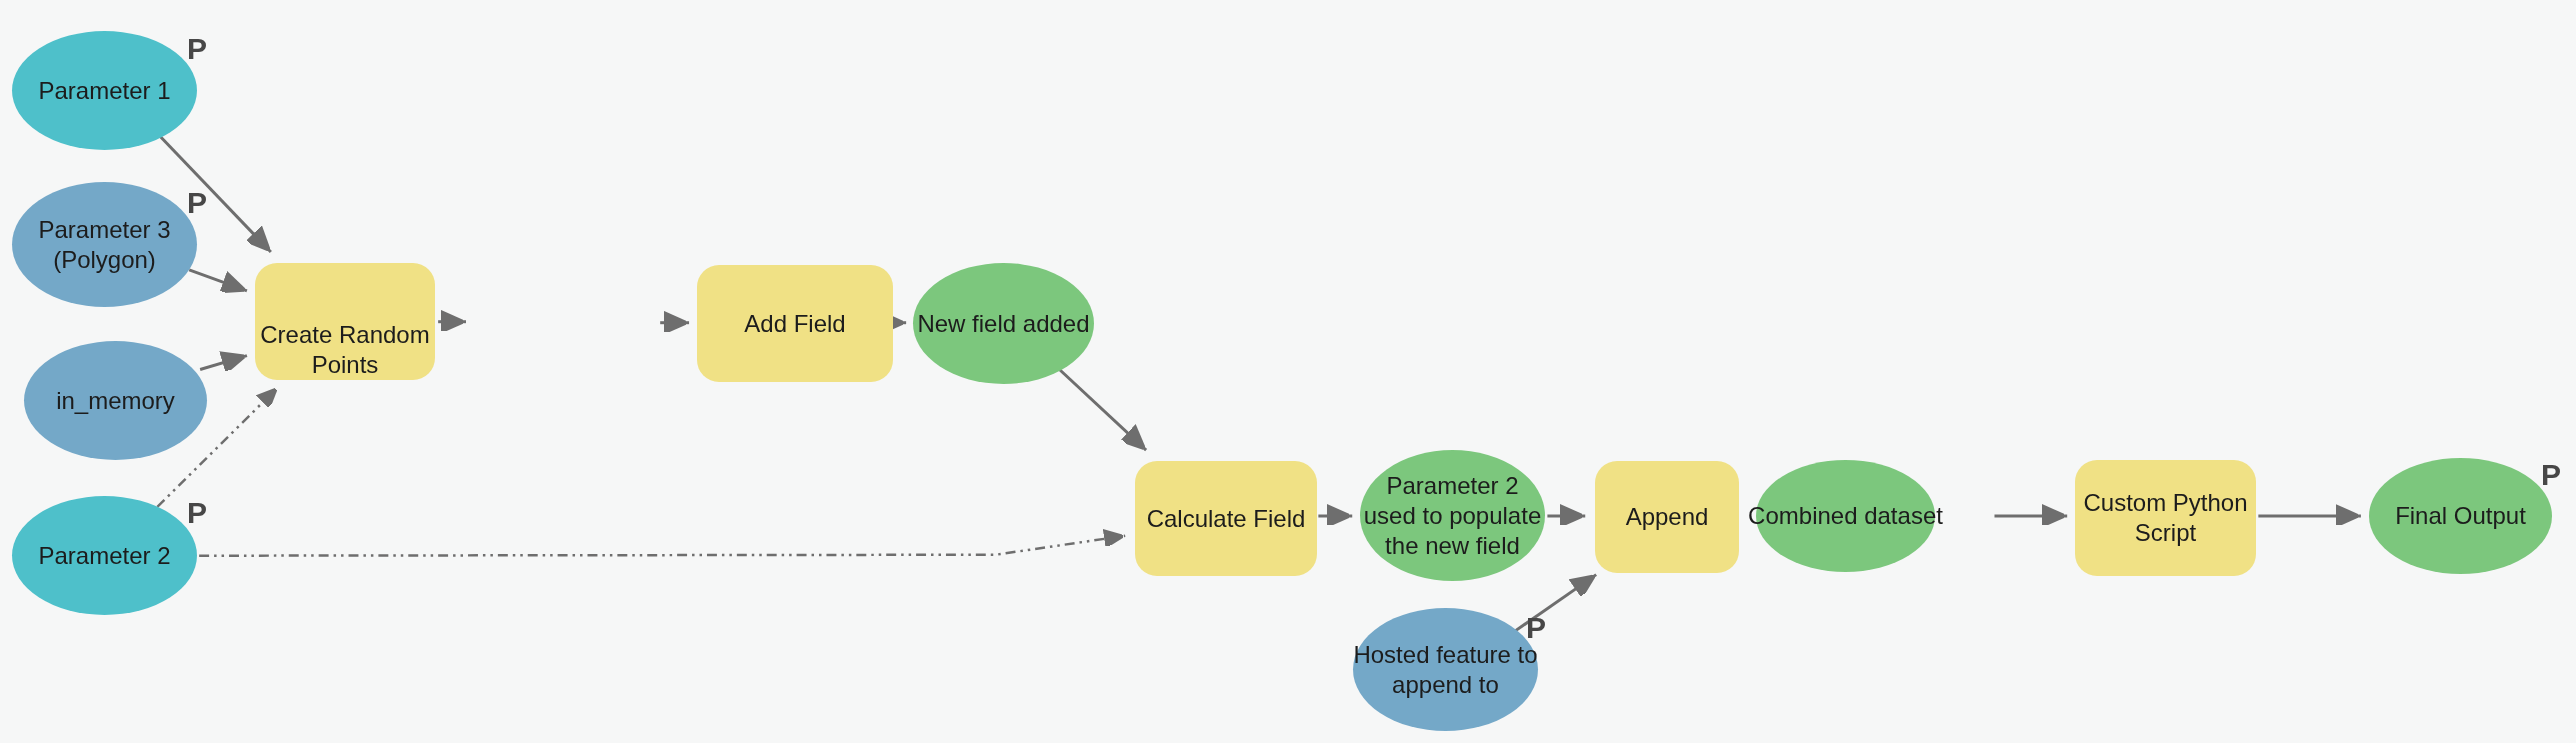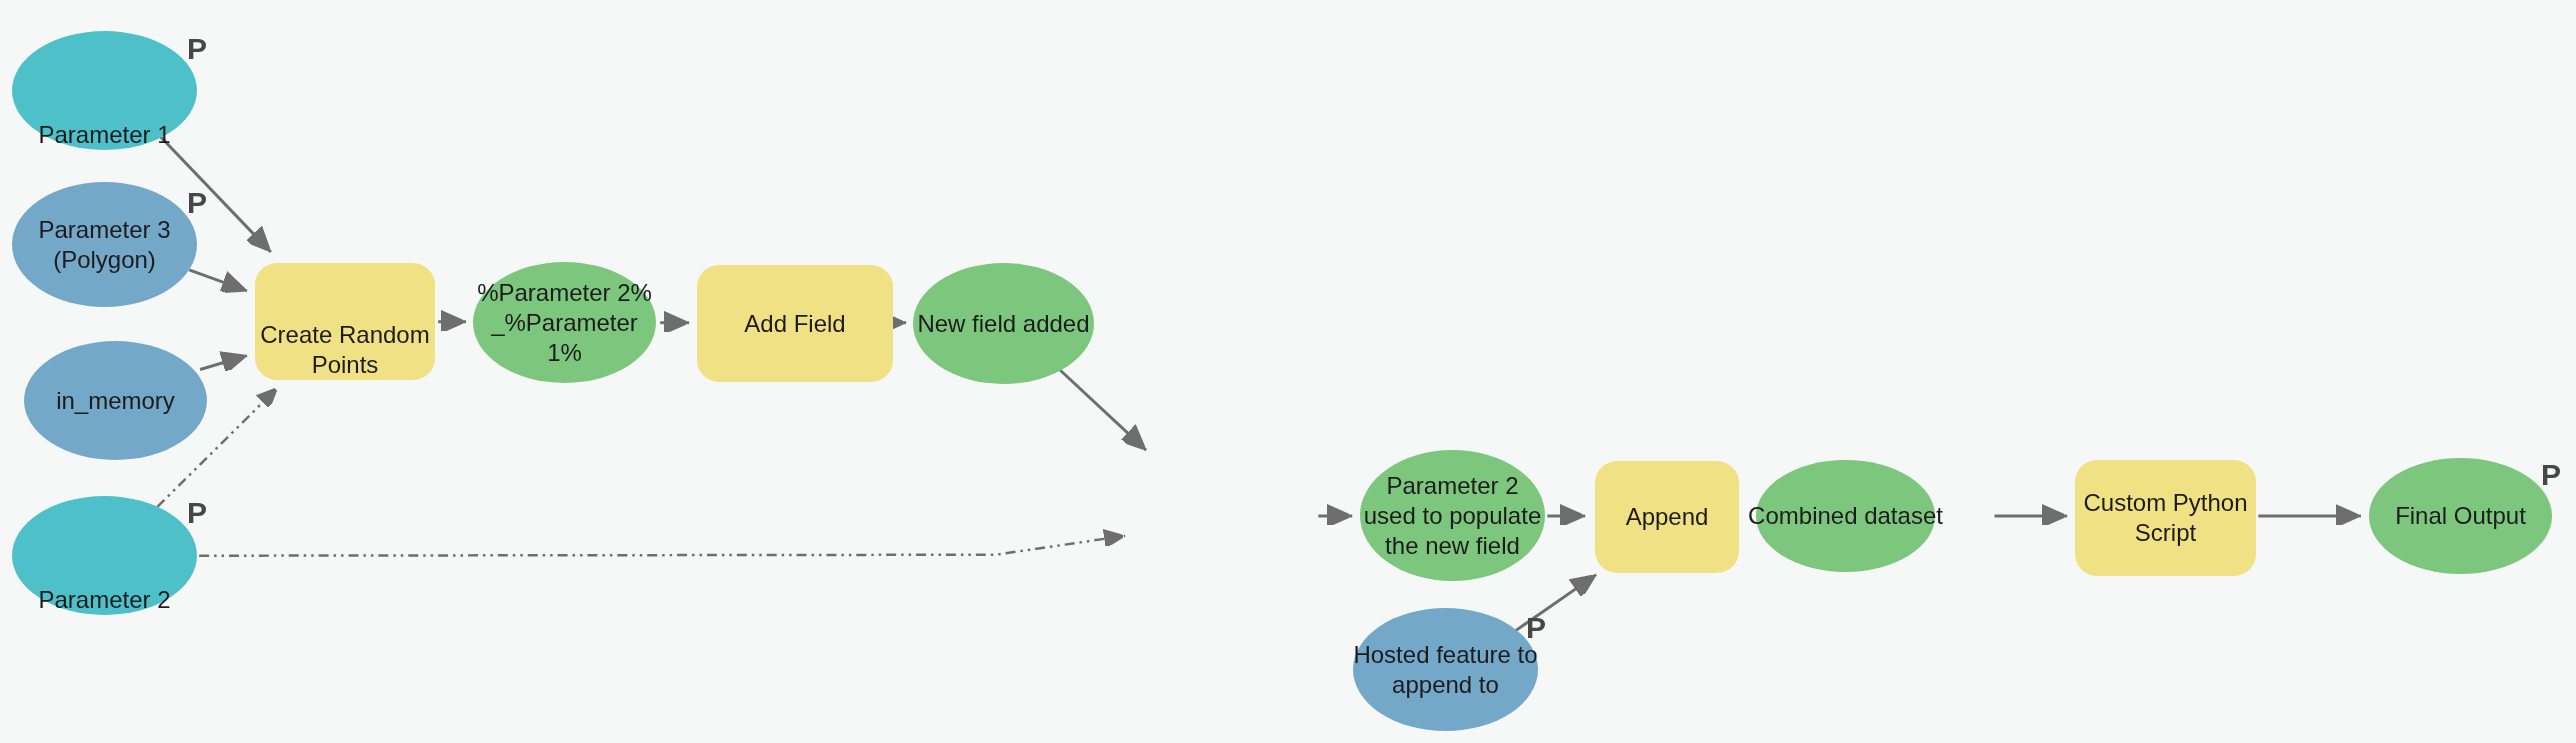--- a/index.html
+++ b/index.html
@@ -48,21 +48,21 @@
   }
   .node .line {
     display: block;
     white-space: nowrap;
   }
   .ellipse { border-radius: 50%; }
   .tool {
     border-radius: 22px;
     background: var(--tool-fill, #f0e185);
   }
-  .input-parameter { background: var(--input-parameter-fill, #4ec0ca); justify-content: flex-end; }
+  .input-parameter { background: var(--input-parameter-fill, #4ec0ca); }
   .input-data      { background: var(--input-data-fill, #74a8c8); }
   .derived-data    { background: var(--derived-data-fill, #7cc77d); }
   .p-badge {
     position: absolute;
     font-size: 30px;
     font-weight: 700;
     color: var(--param-badge-text, #474747);
     line-height: 30px;
   }
 </style>
@@ -112,34 +112,32 @@
   <div class="node ellipse input-parameter" style="left:12px; top:496px; width:185px; height:119px;">
     <span class="line">Parameter 2</span>
   </div>
   <div class="p-badge" style="left:187px; top:498px;">P</div>
 
   <div class="node tool" style="left:255px; top:263px; width:180px; height:117px;justify-content:flex-end;">
     <span class="line">Create Random</span>
     <span class="line">Points</span>
   </div>
 
-  <div class="node ellipse derived-data" style="left:473px; top:262px; width:183px; height:121px;">
-    <span class="line">%Parameter 2%</span>
-    <span class="line">_%Parameter</span>
-    <span class="line">1%</span>
-  </div>
 
   <div class="node tool" style="left:697px; top:265px; width:196px; height:117px;">
     <span class="line">Add Field</span>
   </div>
 
   <div class="node ellipse derived-data" style="left:913px; top:263px; width:181px; height:121px;">
     <span class="line">New field added</span>
   </div>
 
+  <div class="node tool" style="left:1135px; top:461px; width:182px; height:115px;">
+    <span class="line">Calculate Field</span>
+  </div>
 
   <div class="node ellipse derived-data" style="left:1360px; top:450px; width:185px; height:131px;">
     <span class="line">Parameter 2</span>
     <span class="line">used to populate</span>
     <span class="line">the new field</span>
   </div>
 
   <div class="node tool" style="left:1595px; top:461px; width:144px; height:112px;">
     <span class="line">Append</span>
   </div>

